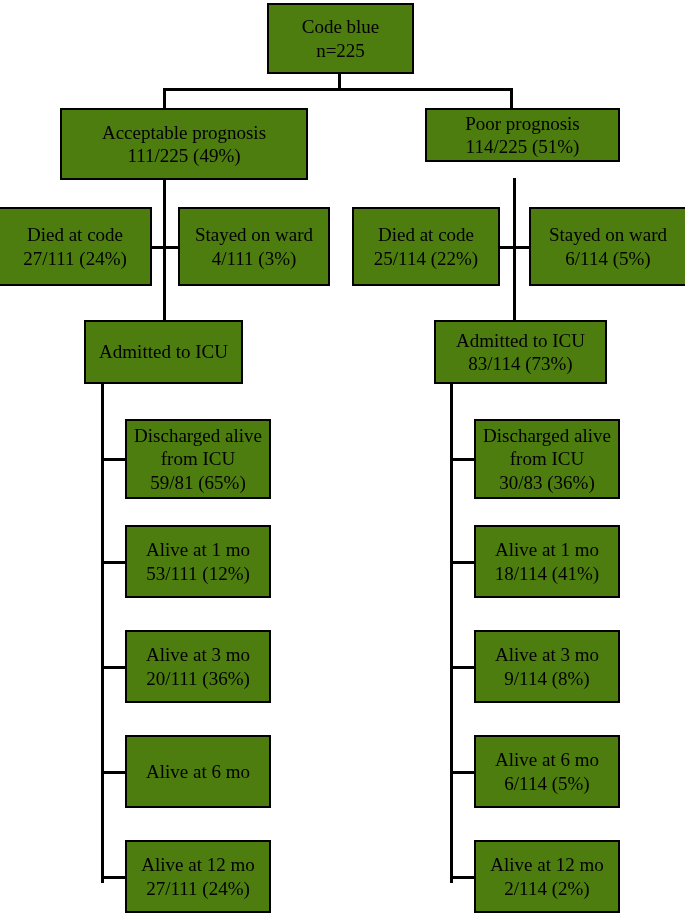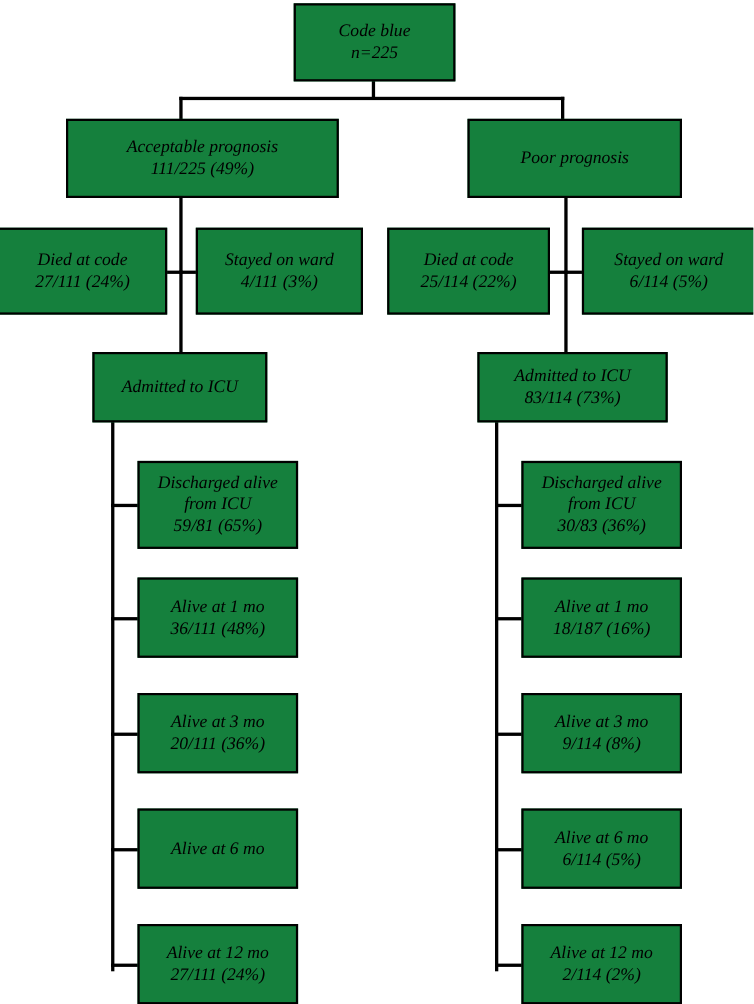--- a/index.html
+++ b/index.html
@@ -12,31 +12,30 @@
     position:relative;
     width:685px;
     height:913px;
     background:#ffffff;
     overflow:hidden;
   }
   .node{
     position:absolute;
     box-sizing:border-box;
     border:2.5px solid #000000;
-    background:#15803d;
+    background:#4d7c0f;
     display:flex;
     flex-direction:column;
     align-items:center;
     justify-content:center;
     text-align:center;
     line-height:1.22;
-    font-size:16px;
+    font-size:19px;
     z-index:3;
     padding:1px 2px;
-    font-style:italic;
   }
   .node .ln{display:block;white-space:nowrap;}
   .conn{
     position:absolute;
     background:#000000;
     z-index:1;
   }
   .vline{width:3px;}
   .hline{height:3px;}
 </style>
@@ -80,22 +79,23 @@
   <div class="node" style="left:267px;top:3px;width:147px;height:71px;">
     <span class="ln">Code blue</span>
     <span class="ln">n=225</span>
   </div>
 
   <div class="node" style="left:60px;top:108px;width:248px;height:72px;">
     <span class="ln">Acceptable prognosis</span>
     <span class="ln">111/225 (49%)</span>
   </div>
 
-  <div class="node" style="left:425px;top:108px;width:195px;height:72px;">
+  <div class="node" style="left:425px;top:108px;width:195px;height:54px;">
     <span class="ln">Poor prognosis</span>
+    <span class="ln">114/225 (51%)</span>
   </div>
 
   <div class="node" style="left:-2px;top:207px;width:154px;height:79px;">
     <span class="ln">Died at code</span>
     <span class="ln">27/111 (24%)</span>
   </div>
 
   <div class="node" style="left:178px;top:207px;width:152px;height:79px;">
     <span class="ln">Stayed on ward</span>
     <span class="ln">4/111 (3%)</span>
@@ -106,21 +106,21 @@
   </div>
 
   <div class="node" style="left:125px;top:419px;width:146px;height:80px;">
     <span class="ln">Discharged alive</span>
     <span class="ln">from ICU</span>
     <span class="ln">59/81 (65%)</span>
   </div>
 
   <div class="node" style="left:125px;top:525px;width:146px;height:73px;">
     <span class="ln">Alive at 1 mo</span>
-    <span class="ln">36/111 (48%)</span>
+    <span class="ln">53/111 (12%)</span>
   </div>
 
   <div class="node" style="left:125px;top:630px;width:146px;height:73px;">
     <span class="ln">Alive at 3 mo</span>
     <span class="ln">20/111 (36%)</span>
   </div>
 
   <div class="node" style="left:125px;top:735px;width:146px;height:73px;">
     <span class="ln">Alive at 6 mo</span>
   </div>
@@ -146,21 +146,21 @@
   </div>
 
   <div class="node" style="left:474px;top:419px;width:146px;height:80px;">
     <span class="ln">Discharged alive</span>
     <span class="ln">from ICU</span>
     <span class="ln">30/83 (36%)</span>
   </div>
 
   <div class="node" style="left:474px;top:525px;width:146px;height:73px;">
     <span class="ln">Alive at 1 mo</span>
-    <span class="ln">18/187 (16%)</span>
+    <span class="ln">18/114 (41%)</span>
   </div>
 
   <div class="node" style="left:474px;top:630px;width:146px;height:73px;">
     <span class="ln">Alive at 3 mo</span>
     <span class="ln">9/114 (8%)</span>
   </div>
 
   <div class="node" style="left:474px;top:735px;width:146px;height:73px;">
     <span class="ln">Alive at 6 mo</span>
     <span class="ln">6/114 (5%)</span>

